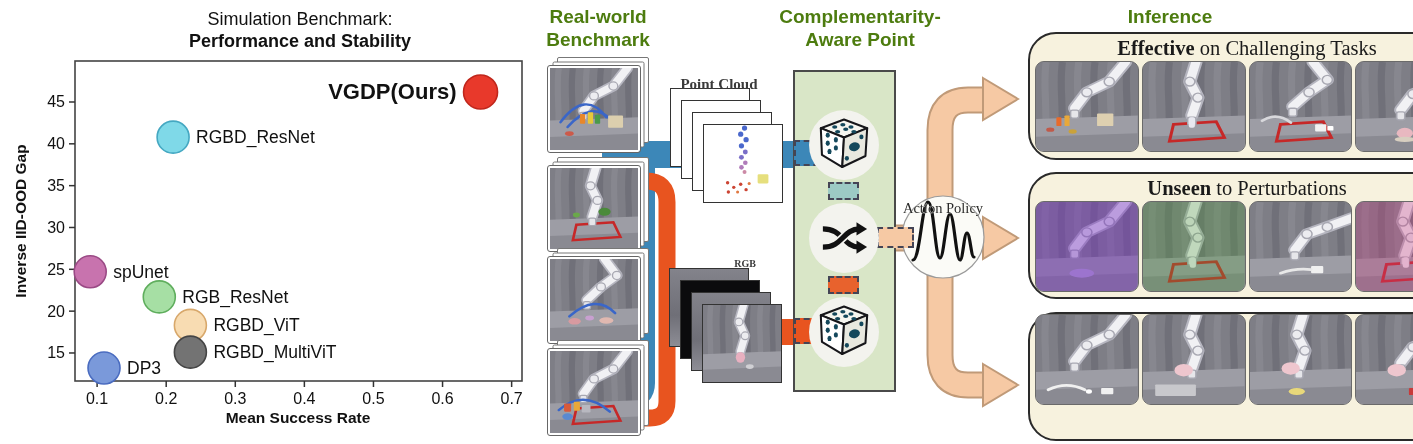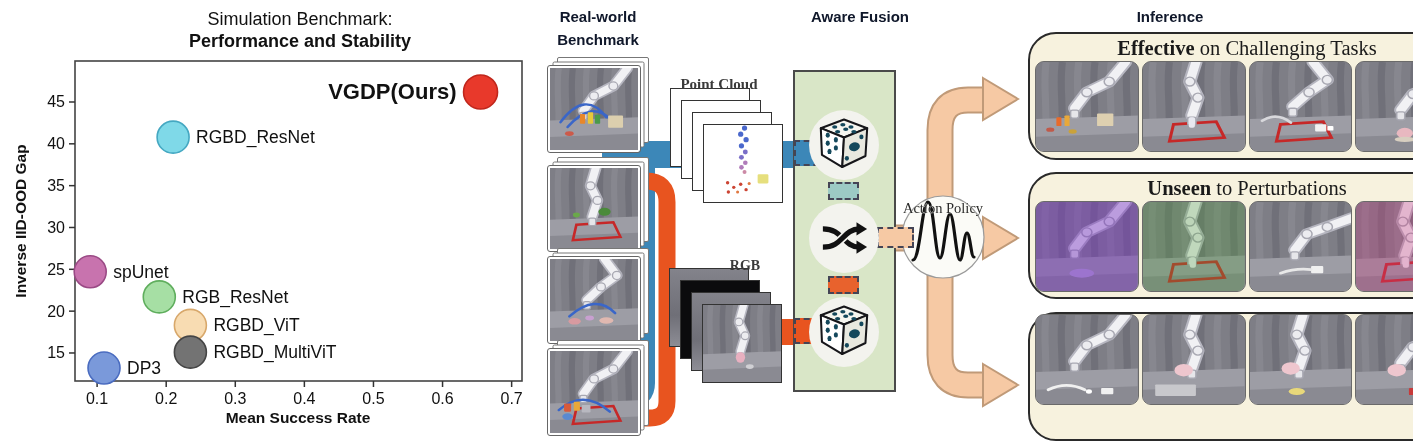--- a/index.html
+++ b/index.html
@@ -5,22 +5,22 @@
   html,body{margin:0;padding:0;background:#ffffff;}
   .canvas{position:relative;width:1413px;height:444px;background:#fff;overflow:hidden;
           font-family:"Liberation Sans", sans-serif;}
   svg{display:block;}
   .abs{position:absolute;}
 
   
   #scatter-wrap{left:0;top:0;width:540px;height:336px;}
 
   
-  .sec-title{position:absolute;top:5px;text-align:center;font-weight:bold;font-size:15px;
-             line-height:23px;color:#0f172a;z-index:4;}
+  .sec-title{position:absolute;top:5px;text-align:center;font-weight:bold;font-size:19px;
+             line-height:23px;color:#4d7c0f;z-index:4;}
 
   
   .rw-photo{position:absolute;left:548px;width:92px;z-index:2;}
   .rw-photo .backs1,.rw-photo .backs2{content:'';position:absolute;inset:0;background:#fff;
       border:1.5px solid #777;border-radius:2px;z-index:-1;}
   .rw-photo .backs1{transform:translate(9px,-9px);}
   .rw-photo .backs2{transform:translate(4.5px,-4.5px);}
   .ph-in{position:relative;width:100%;height:100%;overflow:hidden;border:2px solid #fff;
          outline:1.5px solid #666;border-radius:2px;box-sizing:border-box;background:#7e7e86;}
 
@@ -118,21 +118,22 @@
 
     <path d="M58 181 H106 Q127 181 127 202 V401 Q127 418 110 418 H52" style="stroke:var(--orange-pipe)" stroke-width="17" fill="none"></path>
     <rect x="127" y="319" width="133" height="26" style="fill:var(--orange-pipe)"></rect>
   </svg>
 
   <div class="sec-title" style="left:536px;width:124px">
     <div>Real-world</div>
     <div>Benchmark</div>
   </div>
   <div class="sec-title" style="left:765px;width:190px">
-    <div>Aware Fusion</div>
+    <div>Complementarity-</div>
+    <div>Aware Point</div>
   </div>
   <div class="sec-title" id="inference-title">Inference</div>
 
   <div class="rw-photo" style="top:66px;height:86px">
     <div class="backs1"></div>
       <div class="backs2"></div>
     <div class="ph-in">
         <svg viewBox="0 0 100 100" preserveAspectRatio="none" style="width: 100%; height: 100%; display: block;">
           <rect x="0" y="0" width="100" height="100" fill="#7e7e86"></rect>
           <path d="M10 0 C 6 30, 13 55, 8 100" stroke="#8b8b93" stroke-width="7" fill="none" opacity="0.7"></path>
@@ -269,21 +270,21 @@
           </g>
  <g fill="#e07840">
             <circle cx="43" cy="87" r="2"></circle>
             <circle cx="58" cy="76" r="2"></circle>
           </g>
  <rect x="69" y="64" width="14" height="12" rx="1.5" fill="#e6df7d"></rect>
         </svg>
       </span>
   </div>
 
-  <div class="mini-label" style="left:705px;top:258px;width:80px;font-size:14px">RGB</div>
+  <div class="mini-label" style="left:705px;top:258px;width:80px;font-size:10px">RGB</div>
   <div class="frame photo" style="left:669px;top:268px"></div>
   <div class="frame dark" style="left:680px;top:280px"></div>
   <div class="frame photo" style="left:691px;top:292px"></div>
   <div class="frame" style="left:702px;top:304px">
     <div style="width:100%;height:100%">
         <svg viewBox="0 0 100 100" preserveAspectRatio="none" style="width: 100%; height: 100%; display: block;">
           <rect x="0" y="0" width="100" height="100" fill="#7e7e86"></rect>
           <path d="M10 0 C 6 30, 13 55, 8 100" stroke="#8b8b93" stroke-width="7" fill="none" opacity="0.7"></path>
           <path d="M26 0 C 22 30, 29 55, 24 100" stroke="#6b6b73" stroke-width="7" fill="none" opacity="0.7"></path>
           <path d="M42 0 C 38 30, 45 55, 40 100" stroke="#8b8b93" stroke-width="7" fill="none" opacity="0.7"></path>

